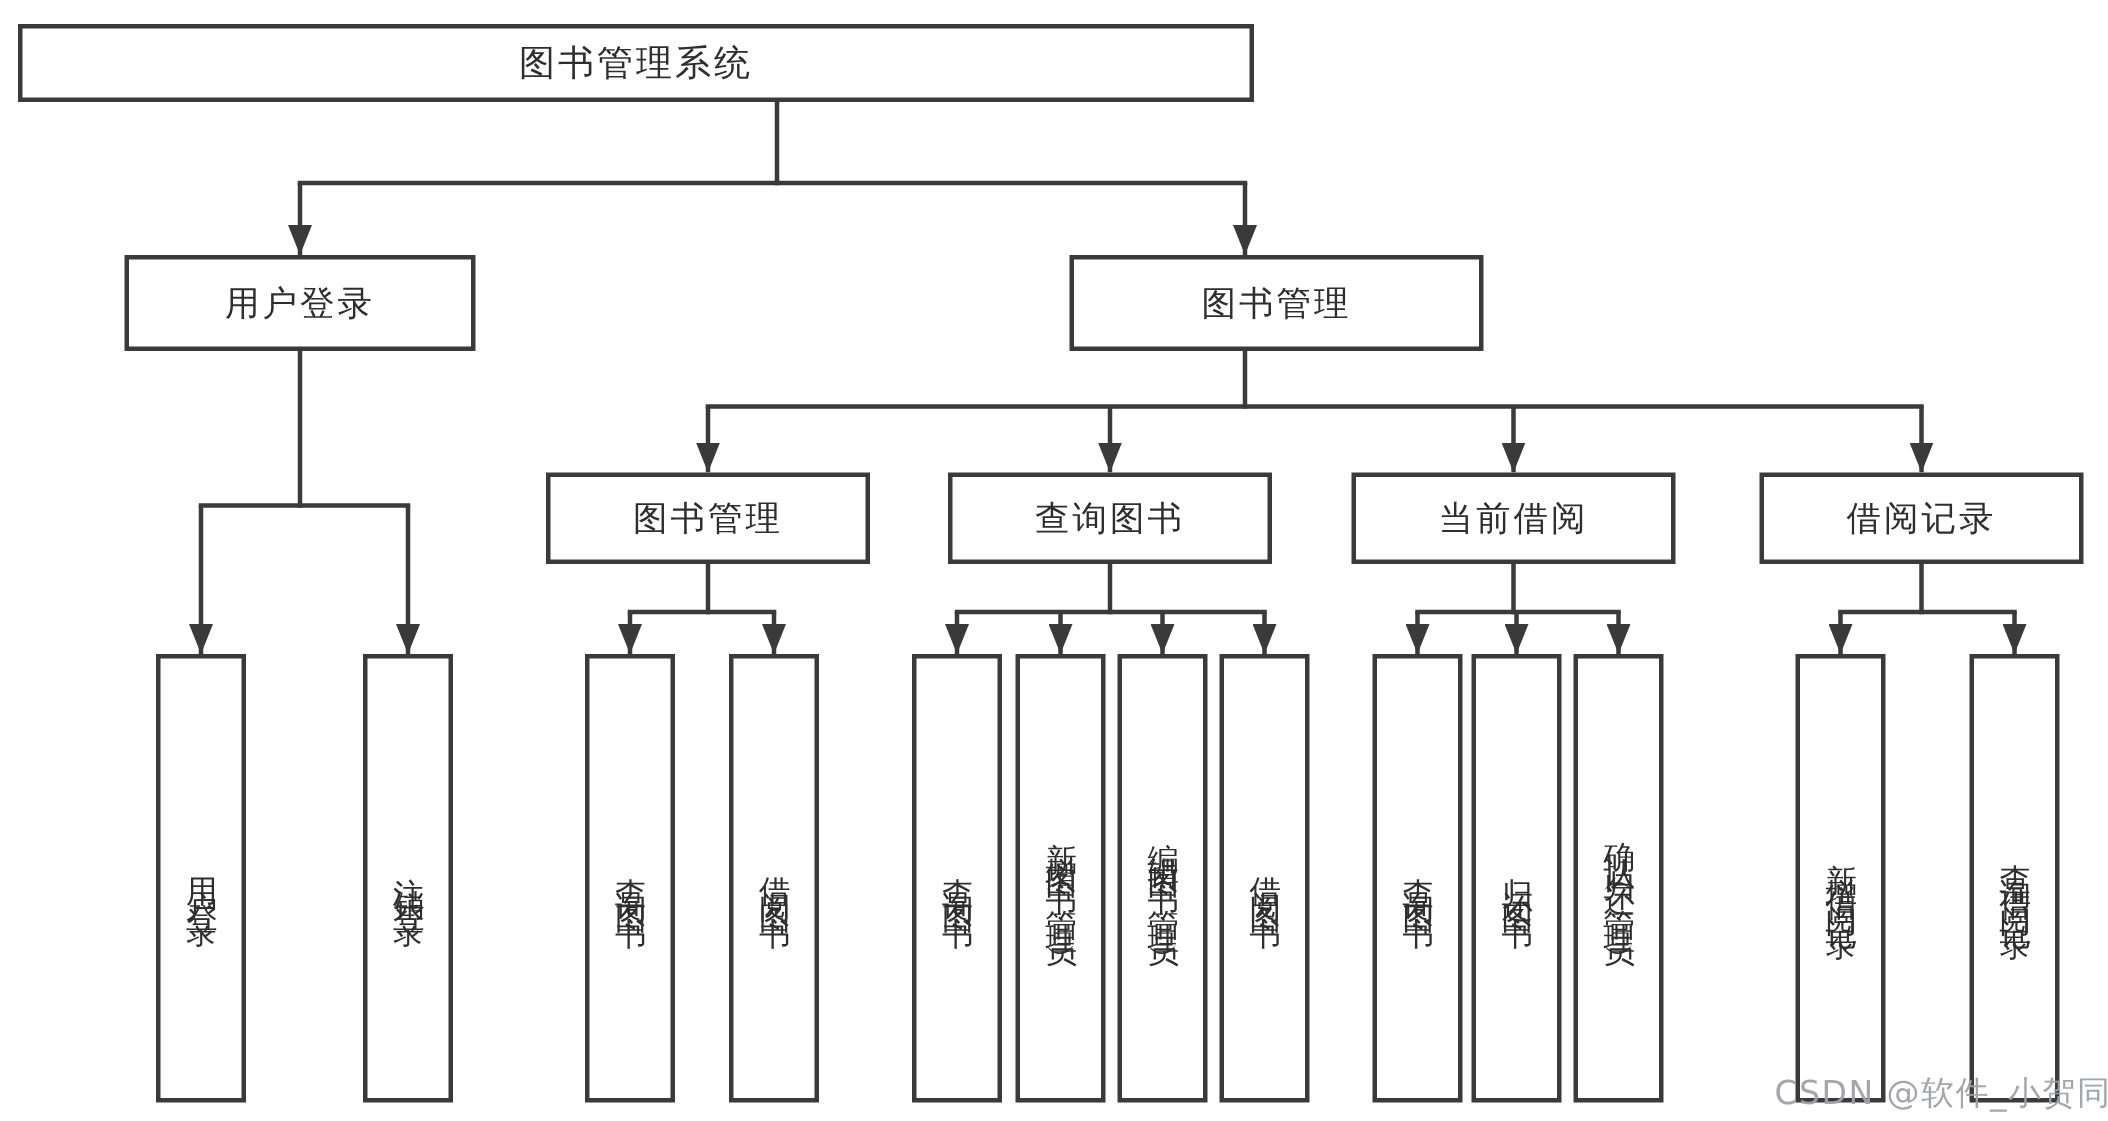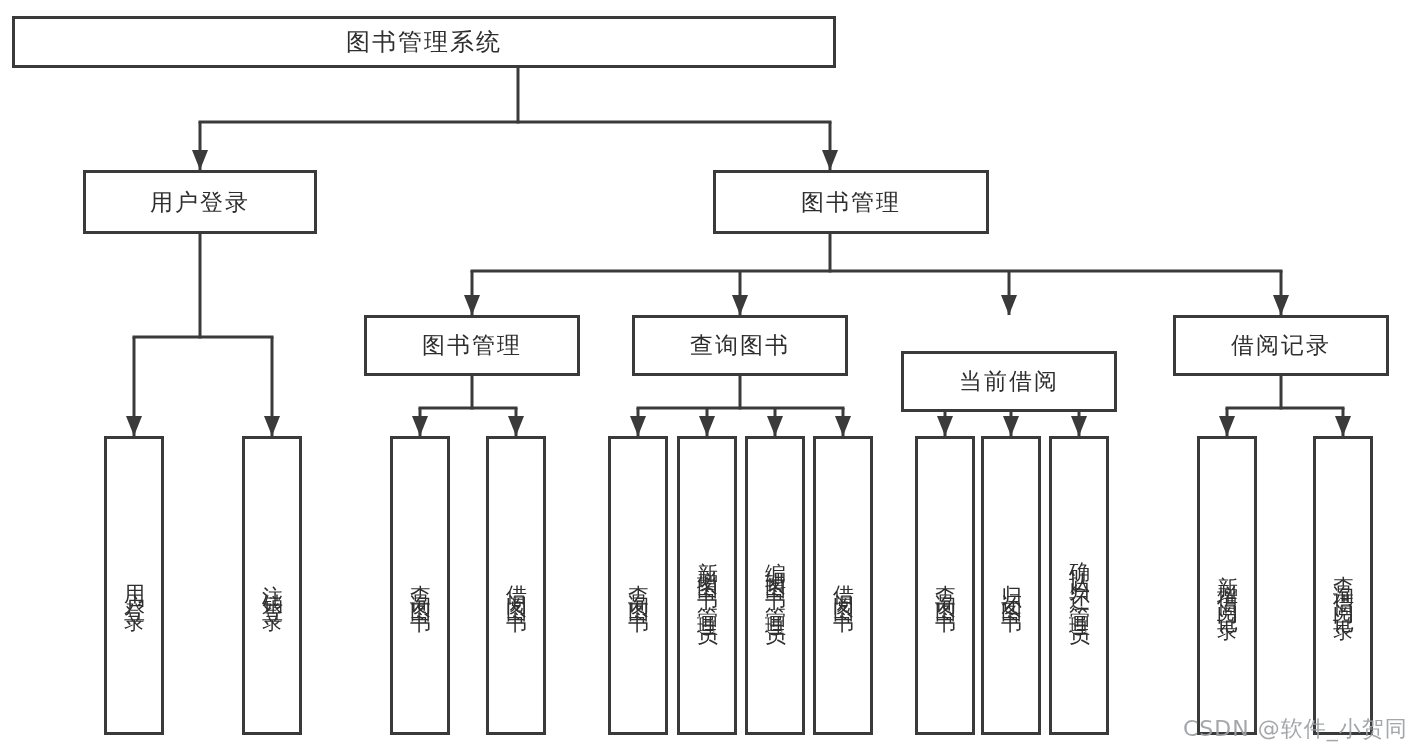--- a/index.html
+++ b/index.html
@@ -94,21 +94,21 @@
     </g>
   </svg>
 
   <div class="box h-box root-box" style="left:12px; top:16px; width:824px; height:52px;">图书管理系统</div>
 
   <div class="box h-box" style="left:83px; top:170px; width:234px; height:64px;">用户登录</div>
   <div class="box h-box" style="left:713px; top:170px; width:276px; height:64px;">图书管理</div>
 
   <div class="box h-box" style="left:364px; top:315px; width:216px; height:61px;">图书管理</div>
   <div class="box h-box" style="left:632px; top:315px; width:216px; height:61px;">查询图书</div>
-  <div class="box h-box" style="left:901px; top:315px; width:216px; height:61px;margin-top:36px;">当前借阅</div>
+  <div class="box h-box" style="left:901px; top:315px; width:216px; height:61px;">当前借阅</div>
   <div class="box h-box" style="left:1173px; top:315px; width:216px; height:61px;">借阅记录</div>
 
   <div class="box v-box" style="left:104px; top:436px; width:60px; height:299px;">用户登录</div>
   <div class="box v-box" style="left:242px; top:436px; width:60px; height:299px;">注销登录</div>
 
   <div class="box v-box" style="left:390px; top:436px; width:60px; height:299px;">查询图书</div>
   <div class="box v-box" style="left:486px; top:436px; width:60px; height:299px;">借阅图书</div>
 
   <div class="box v-box" style="left:608px; top:436px; width:60px; height:299px;">查询图书</div>
   <div class="box v-box" style="left:677px; top:436px; width:60px; height:299px;">新增图书（管理员）</div>

